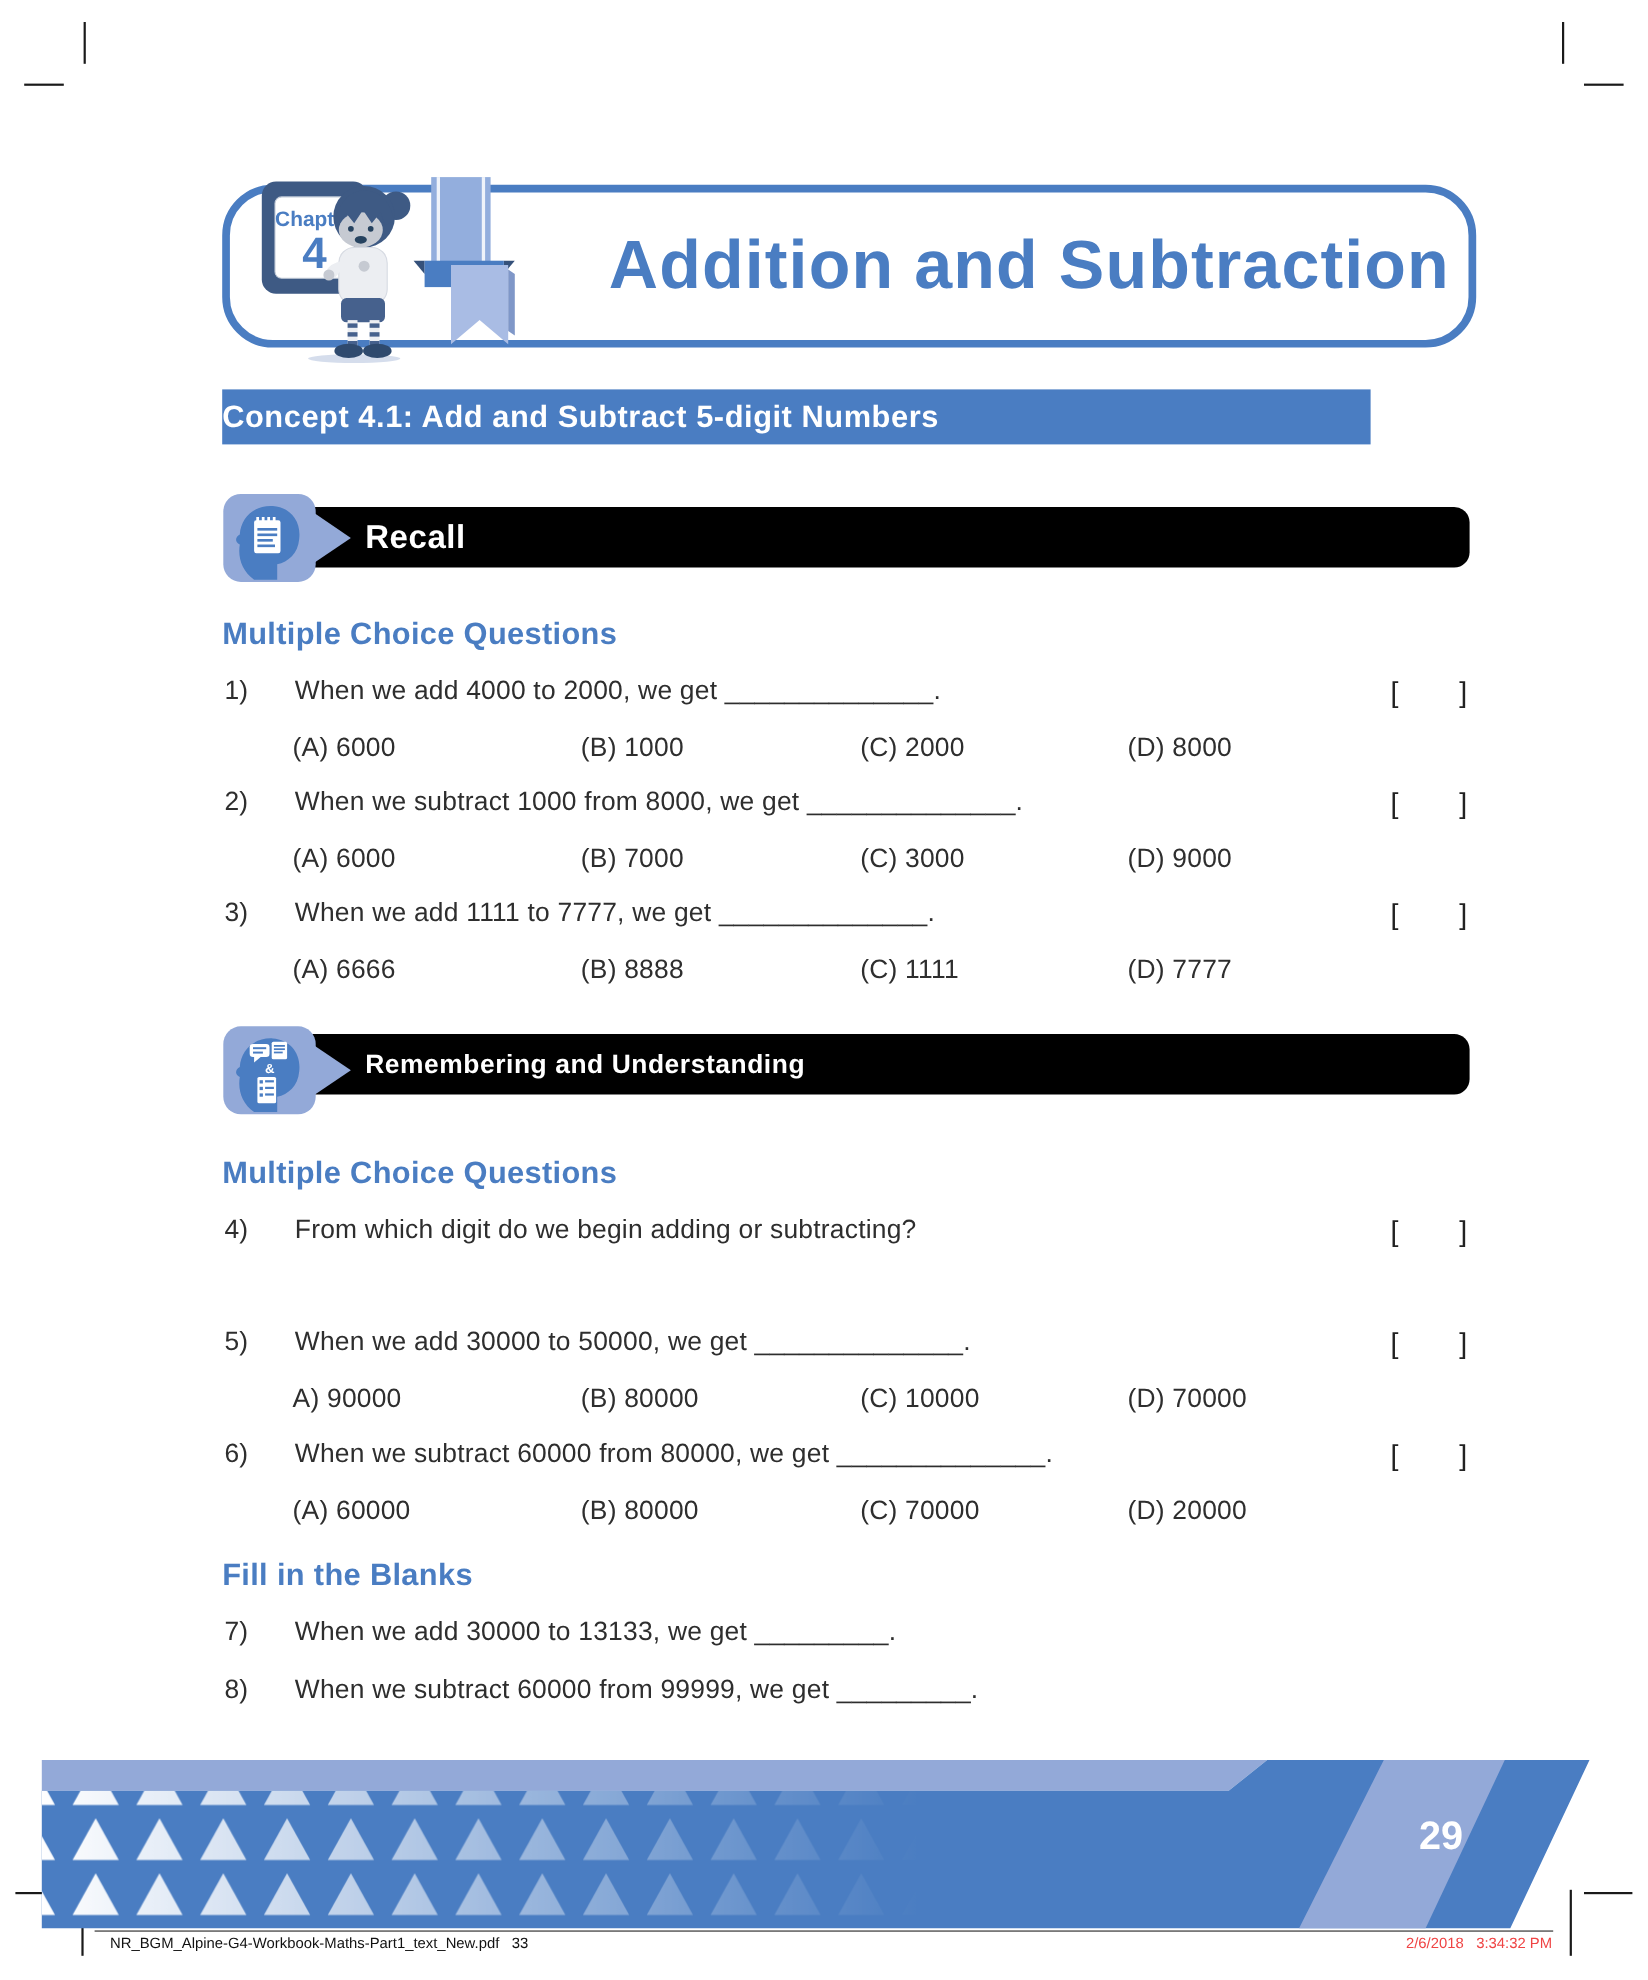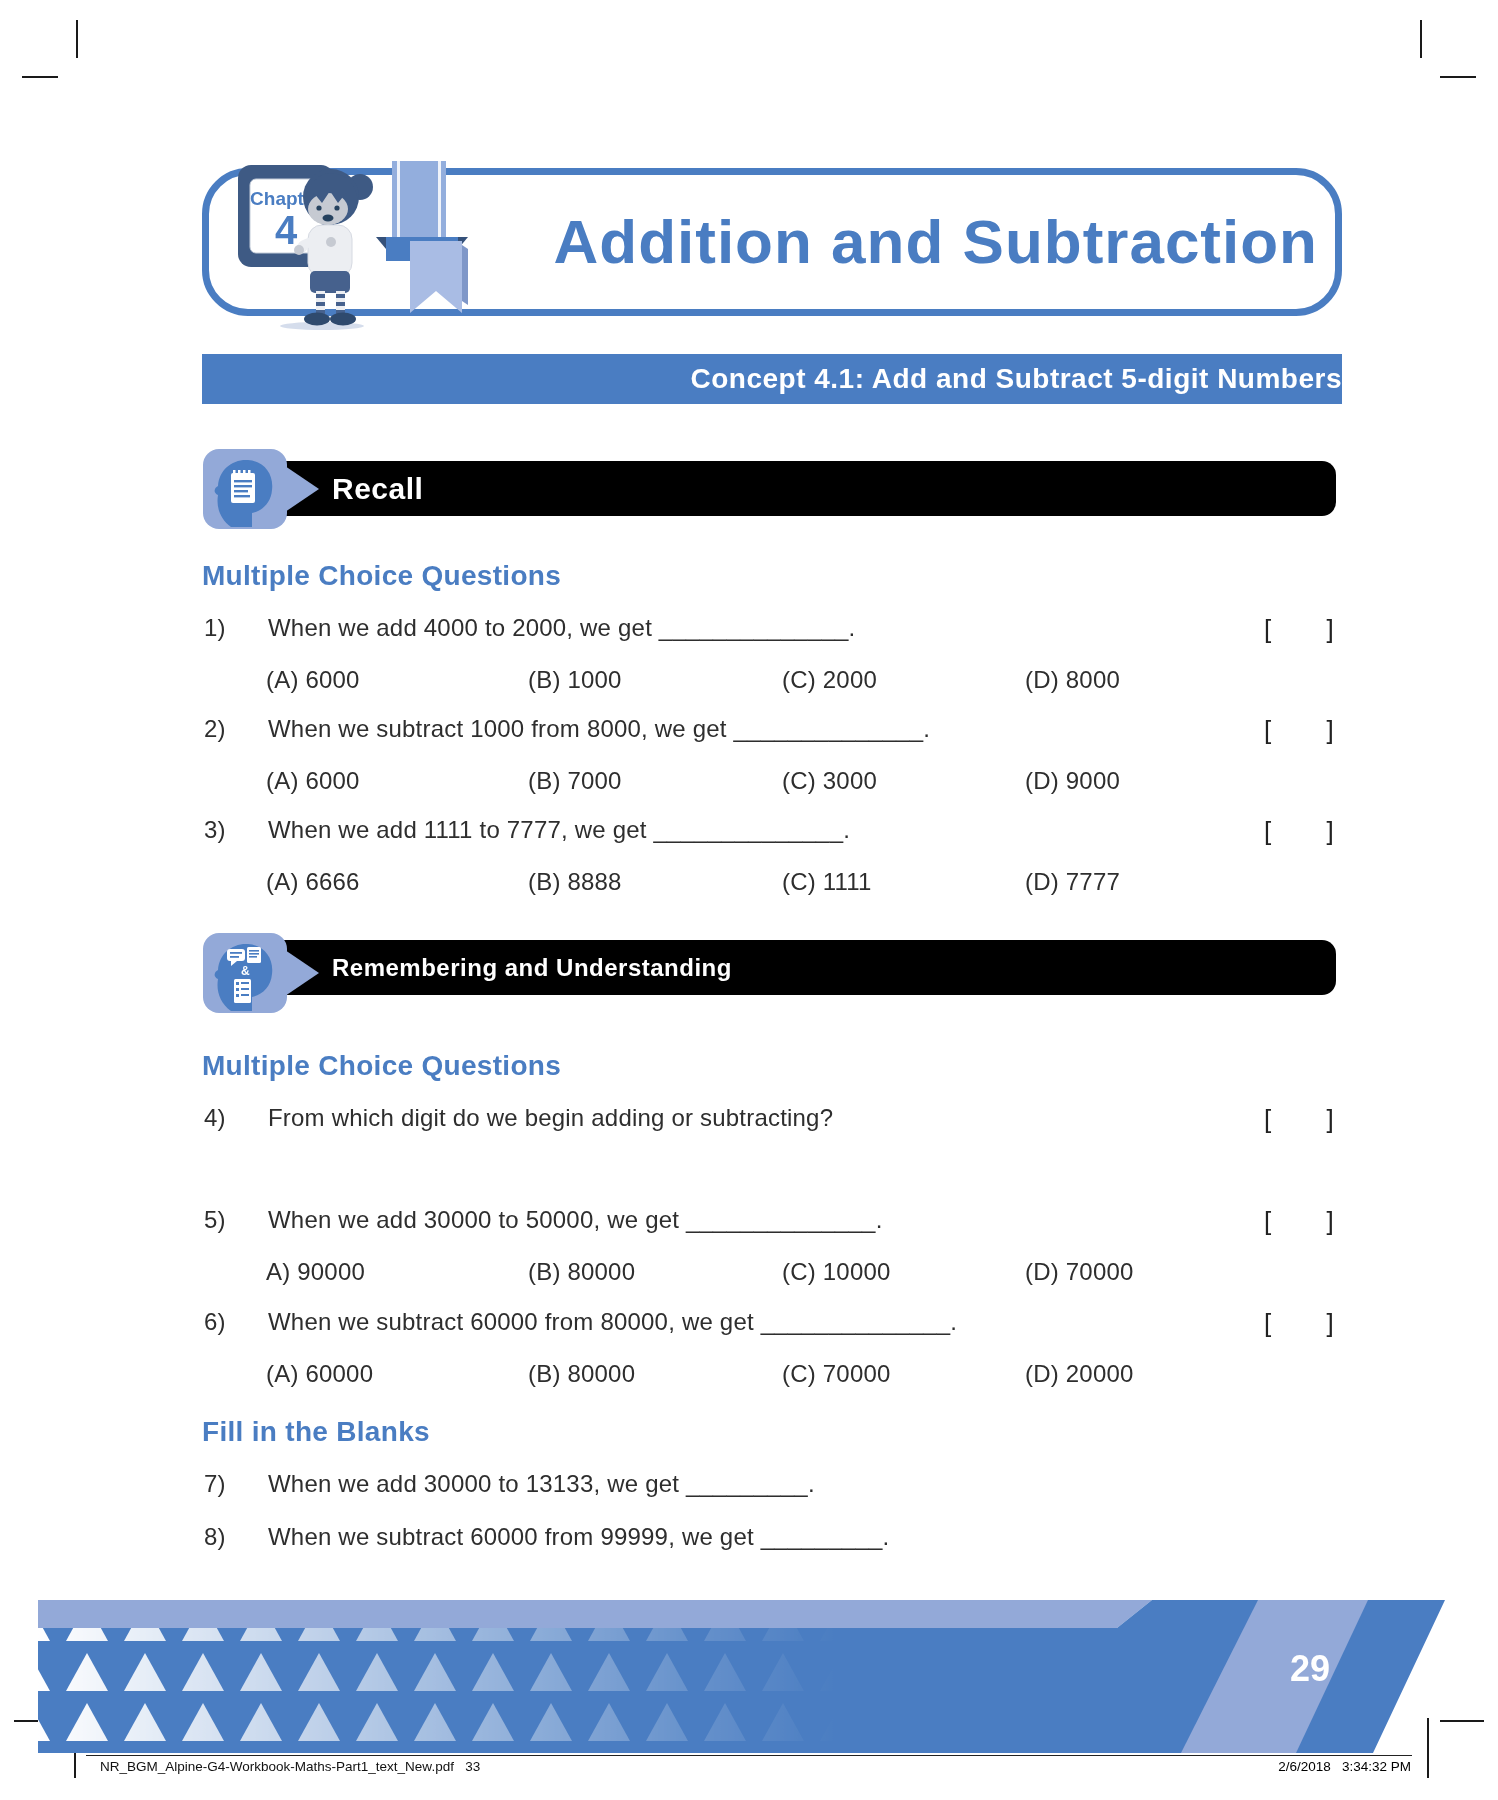--- a/index.html
+++ b/index.html
@@ -5,22 +5,22 @@
   html,body{margin:0;padding:0;background:#ffffff;}
   .page{position:relative;width:1498px;height:1800px;background:#ffffff;overflow:hidden;
         font-family:"Liberation Sans", sans-serif;}
   .abs{position:absolute;}
   .crop{background:#1a1a1a;}
   
   .header-box{left:202px;top:168px;width:1126px;height:134px;border:7px solid #4a7dc2;border-radius:46px;}
   .chapter-title{left:478px;top:206px;width:840px;text-align:right;font-size:62px;font-weight:bold;
                  color:#4a7dc2;letter-spacing:1px;white-space:nowrap;}
   
-  .concept-banner{left:202px;top:354px;width:1140px;height:50px;background:#4a7dc2;
-                  color:#ffffff;font-size:28px;font-weight:bold;text-align:right;line-height:50px;letter-spacing:.5px;}
+  .concept-banner{left:202px;top:354px;width:1044px;height:50px;background:#4a7dc2;
+                  color:#ffffff;font-size:28px;font-weight:bold;text-align:left;line-height:50px;letter-spacing:.5px;}
   
   .sec-banner{left:240px;width:1096px;height:55px;background:#000000;border-radius:8px 14px 14px 8px;
               color:#fff;font-weight:bold;line-height:55px;padding-left:92px;box-sizing:border-box;letter-spacing:.5px;}
   .banner-1{top:461px;font-size:30px;}
   .banner-2{top:940px;font-size:24px;}
   .badge{left:203px;width:84px;height:80px;background:#93a9d8;border-radius:16px;z-index:2;}
   .badge-1{top:449px;}
   .badge-2{top:933px;}
   .chev{width:0;height:0;border-left:34px solid #93a9d8;border-top:23px solid transparent;
         border-bottom:23px solid transparent;z-index:3;}
@@ -32,21 +32,21 @@
   .qrow{left:202px;width:1140px;height:34px;font-size:24px;color:#2e2e2e;letter-spacing:.2px;}
   .qnum{position:absolute;left:2px;}
   .qtext{position:absolute;left:66px;white-space:pre;}
   .brk{position:absolute;left:1062px;width:70px;display:flex;justify-content:space-between;
        font-size:26px;color:#222;}
   .opt{position:absolute;white-space:pre;}
   .oa{left:64px;} .ob{left:326px;} .oc{left:580px;} .od{left:823px;}
   
   .footer-rule{left:86px;top:1755px;width:1326px;height:1px;background:#222;}
   .file-info{left:100px;top:1759px;font-size:13.5px;color:#111;white-space:pre;}
-  .timestamp{right:87px;top:1759px;font-size:13.5px;color:#000000;white-space:pre;}
+  .timestamp{right:87px;top:1759px;font-size:13.5px;color:#ef4444;white-space:pre;}
   svg text{font-family:"Liberation Sans", sans-serif;}
 </style>
 </head>
 <body>
 
 <div class="page">
 
   <div class="abs crop" style="left:76px;top:20px;width:2px;height:38px"></div>
   <div class="abs crop" style="left:22px;top:76px;width:36px;height:2px"></div>
   <div class="abs crop" style="left:1420px;top:20px;width:2px;height:38px"></div>

